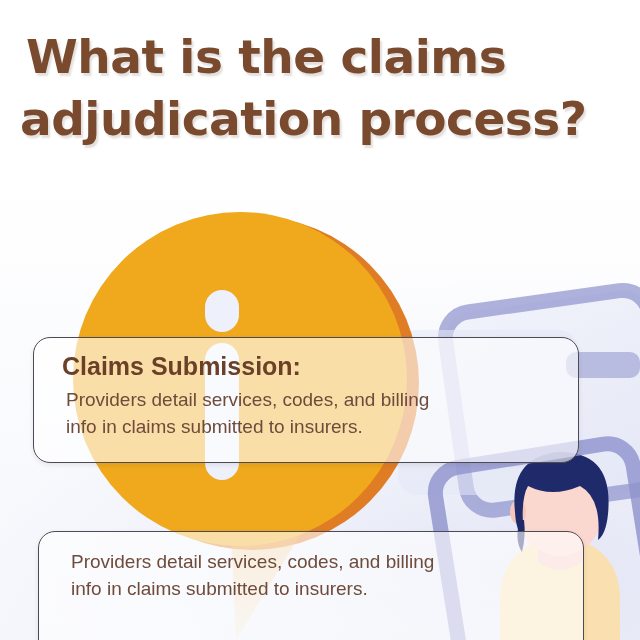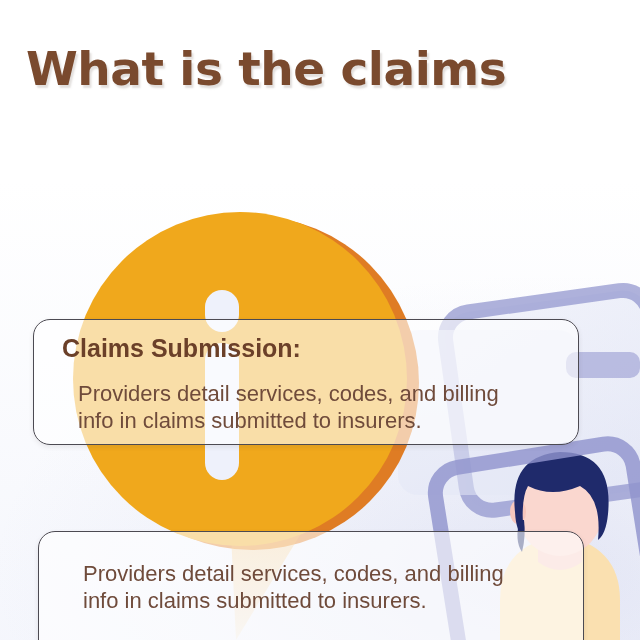--- a/index.html
+++ b/index.html
@@ -53,37 +53,37 @@
   .title-line {
     font-family: "DejaVu Sans", sans-serif;
     font-weight: 700;
     font-size: 47px;
     line-height: 62px;
     letter-spacing: -0.5px;
     color: #7a4a2e;
     text-shadow: 2px 3px 2px rgba(180,170,165,0.38);
     white-space: nowrap;
   }
-  .title-line.l1 { padding-left: 6px; margin-top: 12px; }
+  .title-line.l1 { padding-left: 6px; }
   .title-line.l2 { padding-left: 0px; }
 
   
   .card {
     position: absolute;
     box-sizing: border-box;
     border: 1.6px solid #4c4a52;
     border-radius: 17px;
     background: rgba(255,255,255,0.62);
     backdrop-filter: blur(0.5px);
     padding: 12px 22px 14px 28px;
     box-shadow: 0 2px 5px rgba(70,60,60,0.10);
   }
   .card-1 {
     left: 33px;
-    top: 319px;
+    top: 337px;
     width: 546px;
     height: 126px;
   }
   .card-2 {
     left: 38px;
     top: 531px;
     width: 546px;
     height: 126px;
   }
   .card-heading {
@@ -91,24 +91,24 @@
     font-weight: 700;
     font-size: 25px;
     line-height: 32px;
     color: #6b4029;
     margin: 0 0 2px 0;
     white-space: nowrap;
   }
   .card-body {
     font-family: "Liberation Sans", sans-serif;
     font-weight: 400;
-    font-size: 22px;
+    font-size: 19px;
     line-height: 27px;
     color: #6f4b3b;
-    margin: 16px;
+    margin: 4px;
   }
   .card-body .ln { display: block; white-space: nowrap; }
 </style>
 </head>
 <body>
 
 <div class="slide">
 
   <div class="bg-art">
     <div class="bg-wash"></div>
@@ -169,20 +169,21 @@
         </g>
 
         <rect x="566" y="352" width="74" height="26" rx="10" ry="10" fill="#9094cd" opacity="0.55"></rect>
 
       </g>
     </svg>
   </div>
 
   <div class="title-block">
     <div class="title-line l1">What is the claims</div>
+    <div class="title-line l2">adjudication process?</div>
   </div>
 
   <div class="card card-1">
     <p class="card-heading">Claims Submission:</p>
     <p class="card-body">
       <span class="ln">Providers detail services, codes, and billing</span>
       <span class="ln">info in claims submitted to insurers.</span>
     </p>
   </div>
 

